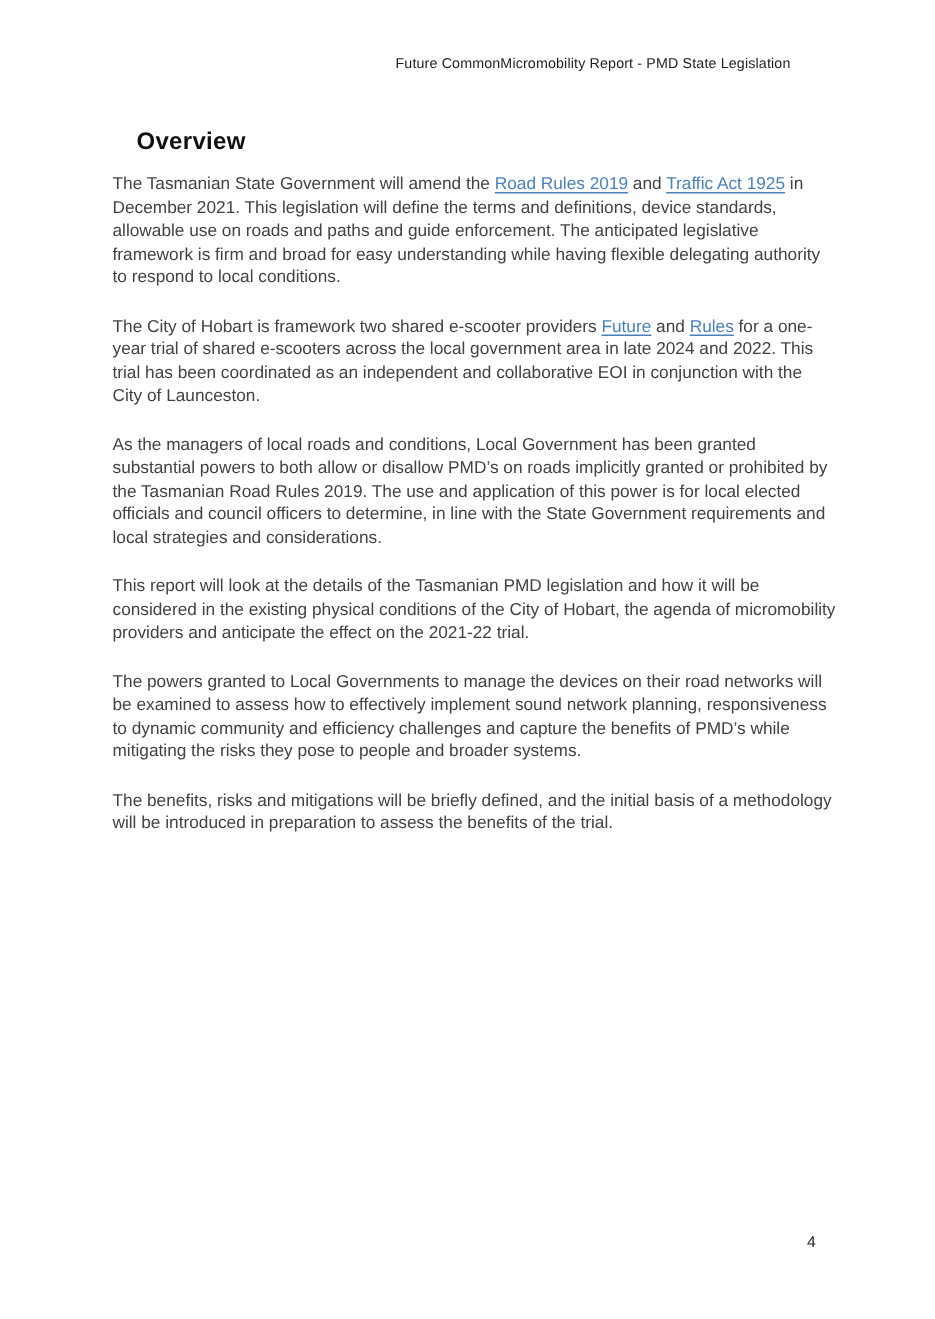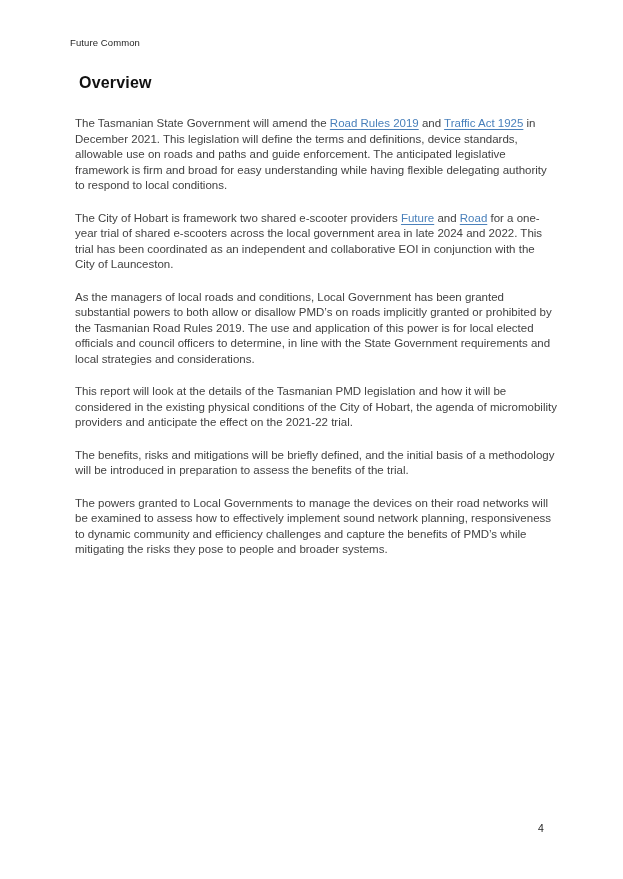--- a/index.html
+++ b/index.html
@@ -14,21 +14,21 @@
     background: #ffffff;
     font-family: "Liberation Sans", sans-serif;
     overflow: hidden;
   }
   .header {
     position: absolute;
     top: 37px;
     left: 70px;
     width: 457px; 
     display: flex;
-    justify-content: space-between;
+    justify-content: flex-end;
     font-size: 9.5px;
     line-height: 12px;
     color: #1f1f1f;
     letter-spacing: 0.1px;
   }
   .doc-title {
     position: absolute;
     top: 70px;
     left: 75px;
     font-size: 16px;
@@ -62,29 +62,30 @@
     color: #222222;
   }
 </style>
 </head>
 <body>
 
 <div class="page">
 
   <div class="header">
     <span>Future Common</span>
+    <span>Micromobility Report - PMD State Legislation</span>
   </div>
 
-  <h1 class="doc-title" style="margin:4px;text-align:right;">Overview</h1>
+  <h1 class="doc-title" style="margin:16px;text-align:right;">Overview</h1>
 
   <div class="content">
 
   <p><span>The Tasmanian State Government will amend the </span><a href="#">Road Rules 2019</a><span> and </span><a href="#">Traffic Act 1925</a><span> in December 2021. This legislation will define the terms and definitions, device standards, allowable use on roads and paths and guide enforcement. The anticipated legislative framework is firm and broad for easy understanding while having flexible delegating authority to respond to local conditions.</span></p>
-      <p><span>The City of Hobart is framework two shared e-scooter providers </span><a href="#">Future</a><span> and </span><a href="#">Road</a><span> for a one-year trial of shared e-scooters across the local government area in late 2024 and 2022. This trial has been coordinated as an independent and collaborative EOI in conjunction with the City of Launceston.</span></p>
+      <p><span>The City of Hobart is framework two shared e-scooter providers </span><a href="#">Future</a><span> and </span><a href="#">Rules</a><span> for a one-year trial of shared e-scooters across the local government area in late 2024 and 2022. This trial has been coordinated as an independent and collaborative EOI in conjunction with the City of Launceston.</span></p>
       <p><span>As the managers of local roads and conditions, Local Government has been granted substantial powers to both allow or disallow PMD’s on roads implicitly granted or prohibited by the Tasmanian Road Rules 2019. The use and application of this power is for local elected officials and council officers to determine, in line with the State Government requirements and local strategies and considerations.</span></p>
       <p><span>This report will look at the details of the Tasmanian PMD legislation and how it will be considered in the existing physical conditions of the City of Hobart, the agenda of micromobility providers and anticipate the effect on the 2021-22 trial.</span></p>
+      <p><span>The powers granted to Local Governments to manage the devices on their road networks will be examined to assess how to effectively implement sound network planning, responsiveness to dynamic community and efficiency challenges and capture the benefits of PMD’s while mitigating the risks they pose to people and broader systems.</span></p>
       <p><span>The benefits, risks and mitigations will be briefly defined, and the initial basis of a methodology will be introduced in preparation to assess the benefits of the trial.</span></p>
-      <p><span>The powers granted to Local Governments to manage the devices on their road networks will be examined to assess how to effectively implement sound network planning, responsiveness to dynamic community and efficiency challenges and capture the benefits of PMD’s while mitigating the risks they pose to people and broader systems.</span></p>
     </div>
 
   <div class="page-number">4</div>
 
 </div>
 
 </body></html>

